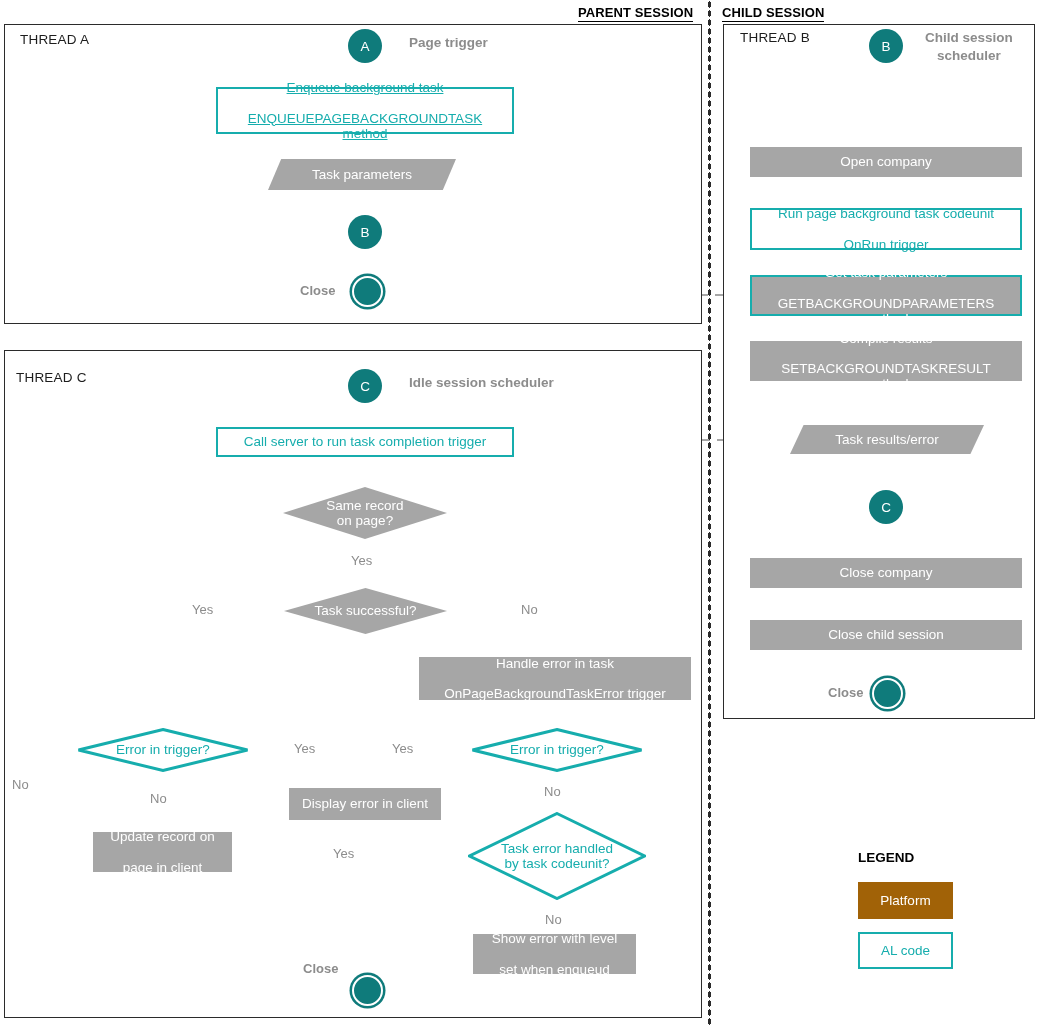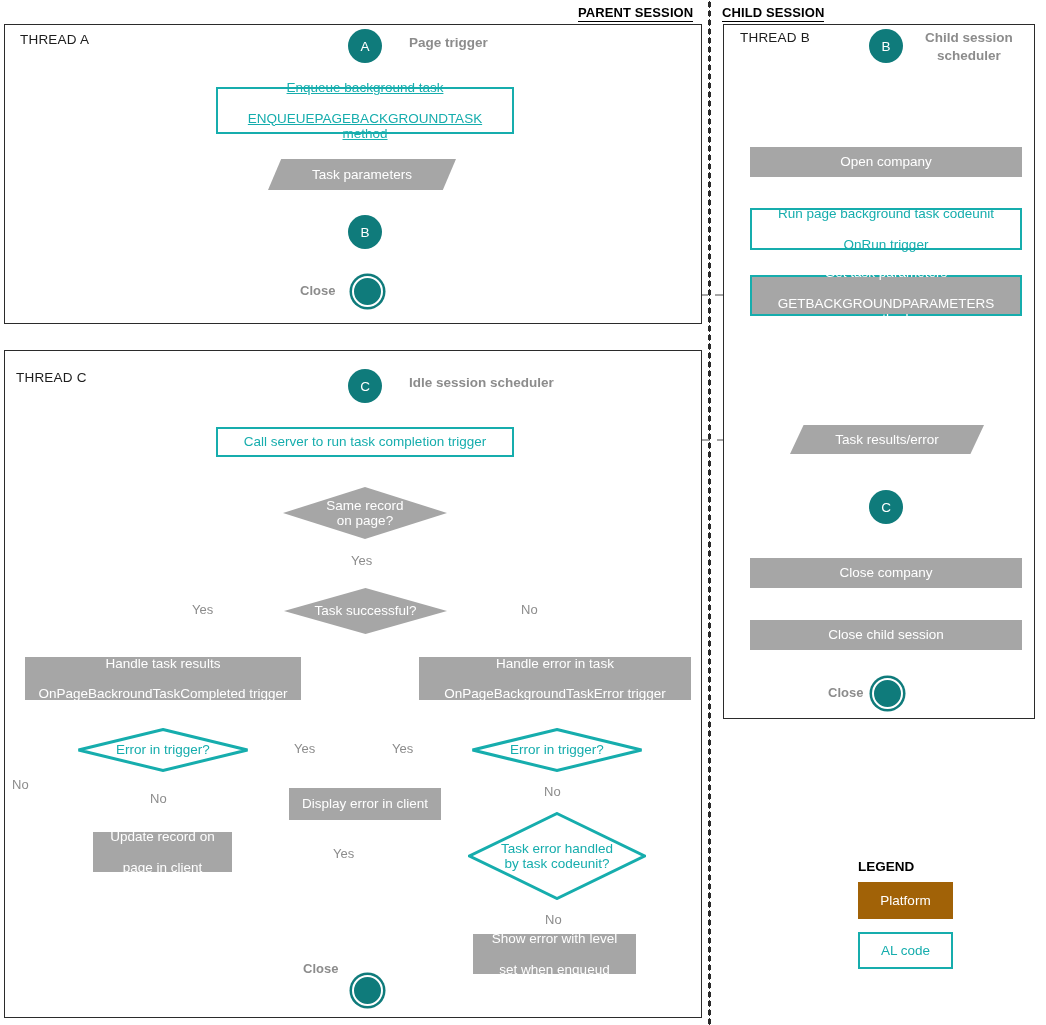--- a/index.html
+++ b/index.html
@@ -50,21 +50,21 @@
   .terminal{position:absolute;border-radius:50%;background:#0f7b7b;
      border:2.5px solid #ffffff;box-shadow:0 0 0 2.5px #0f7b7b;}
 
   
   .cap{position:absolute;font-size:13px;color:#8c8c8c;white-space:nowrap;}
   .cap.bold{font-weight:bold;color:#8c8c8c;}
   .cap.center{text-align:center;}
   .cap.head{font-weight:bold;font-size:13.5px;color:#8c8c8c;margin-left:11px;}
 
   
-  .legend-title{position:absolute;font-size:13.5px;font-weight:bold;color:#000;margin-top:9px;}
+  .legend-title{position:absolute;font-size:13.5px;font-weight:bold;color:#000;}
   .legend-box{position:absolute;box-sizing:border-box;display:flex;align-items:center;
      justify-content:center;font-size:13.5px;}
 </style>
 </head>
 <body>
 
 <div id="stage">
 
   <svg id="wires" viewBox="0 0 1046 1025" xmlns="http://www.w3.org/2000/svg">
     <defs>
@@ -177,24 +177,20 @@
 
   <div class="diamond gray" style="left:284px;top:588px;width:163px;height:46px;">
     <svg class="dshape" viewBox="0 0 163 46" preserveAspectRatio="none">
       <polygon points="81.5,0 163,23 81.5,46 0,23" fill="#a6a6a6"></polygon>
     </svg>
     <div class="dtext">Task successful?</div>
   </div>
   <div class="cap" style="left:189px;top:602px;background:#fff;padding:0 3px;">Yes</div>
   <div class="cap" style="left:518px;top:602px;background:#fff;padding:0 3px;">No</div>
 
-  <div class="node platform" style="left:25px;top:657px;width:276px;height:43px;">
-    <span><span>Handle task results</span><br>
-          <span>OnPageBackroundTaskCompleted trigger</span></span>
-  </div>
 
   <div class="node platform" style="left:419px;top:657px;width:272px;height:43px;">
     <span><span>Handle error in task</span><br>
           <span>OnPageBackgroundTaskError trigger</span></span>
   </div>
 
   <div class="diamond teal" style="left:77px;top:728px;width:172px;height:44px;">
     <svg class="dshape" viewBox="0 0 172 44" preserveAspectRatio="none">
       <polygon points="86,1.5 170.5,22 86,42.5 1.5,22" fill="#ffffff" stroke="#16adad" stroke-width="3"></polygon>
     </svg>
@@ -258,20 +254,24 @@
   <div class="node alcode" style="left:750px;top:208px;width:272px;height:42px;">
     <span><span>Run page background task codeunit</span><br>
           <span>OnRun trigger</span></span>
   </div>
 
   <div class="node platform-al" style="left:750px;top:275px;width:272px;height:41px;">
     <span><span>Get task parameters</span><br>
           <span>GETBACKGROUNDPARAMETERS method</span></span>
   </div>
 
+  <div class="node platform" style="left:750px;top:341px;width:272px;height:40px;">
+    <span><span>Compile results</span><br>
+          <span>SETBACKGROUNDTASKRESULT method</span></span>
+  </div>
 
   <div class="data-shape" style="left:790px;top:425px;width:194px;height:29px;">Task results/error</div>
 
   <div class="conn" style="left:869px;top:490px;width:34px;height:34px;">C</div>
 
   <div class="node platform" style="left:750px;top:558px;width:272px;height:30px;">
     <span>Close company</span>
   </div>
 
   <div class="node platform" style="left:750px;top:620px;width:272px;height:30px;">

